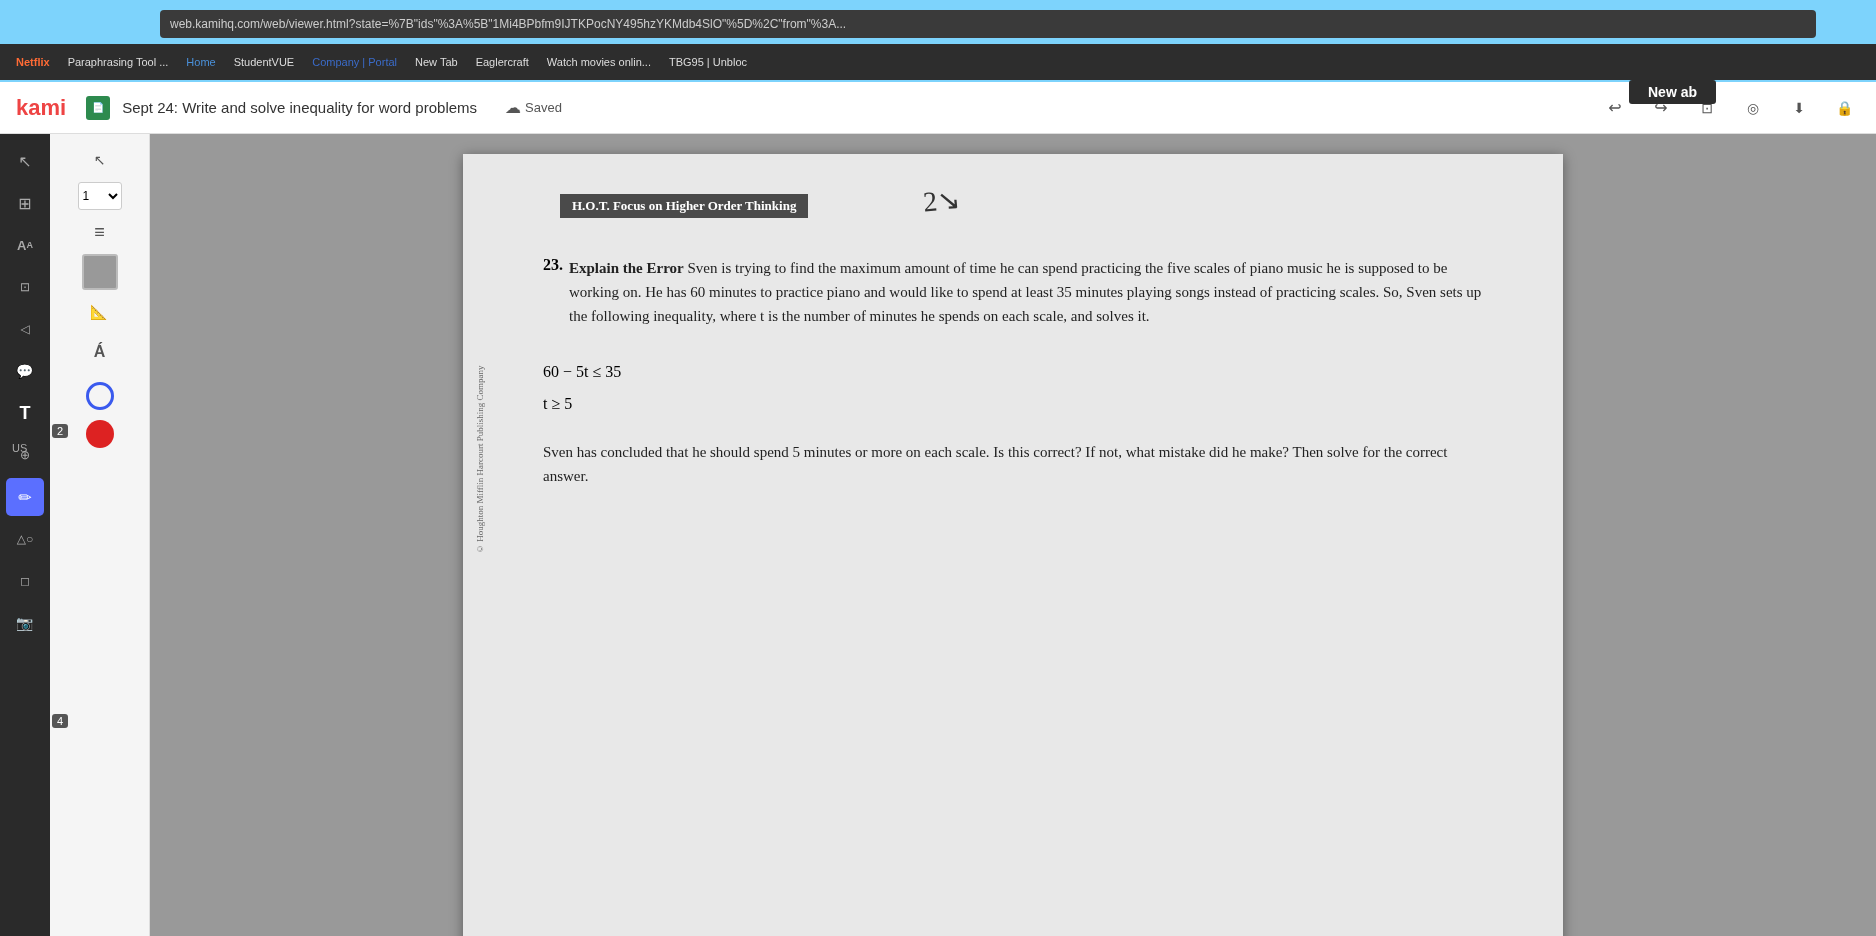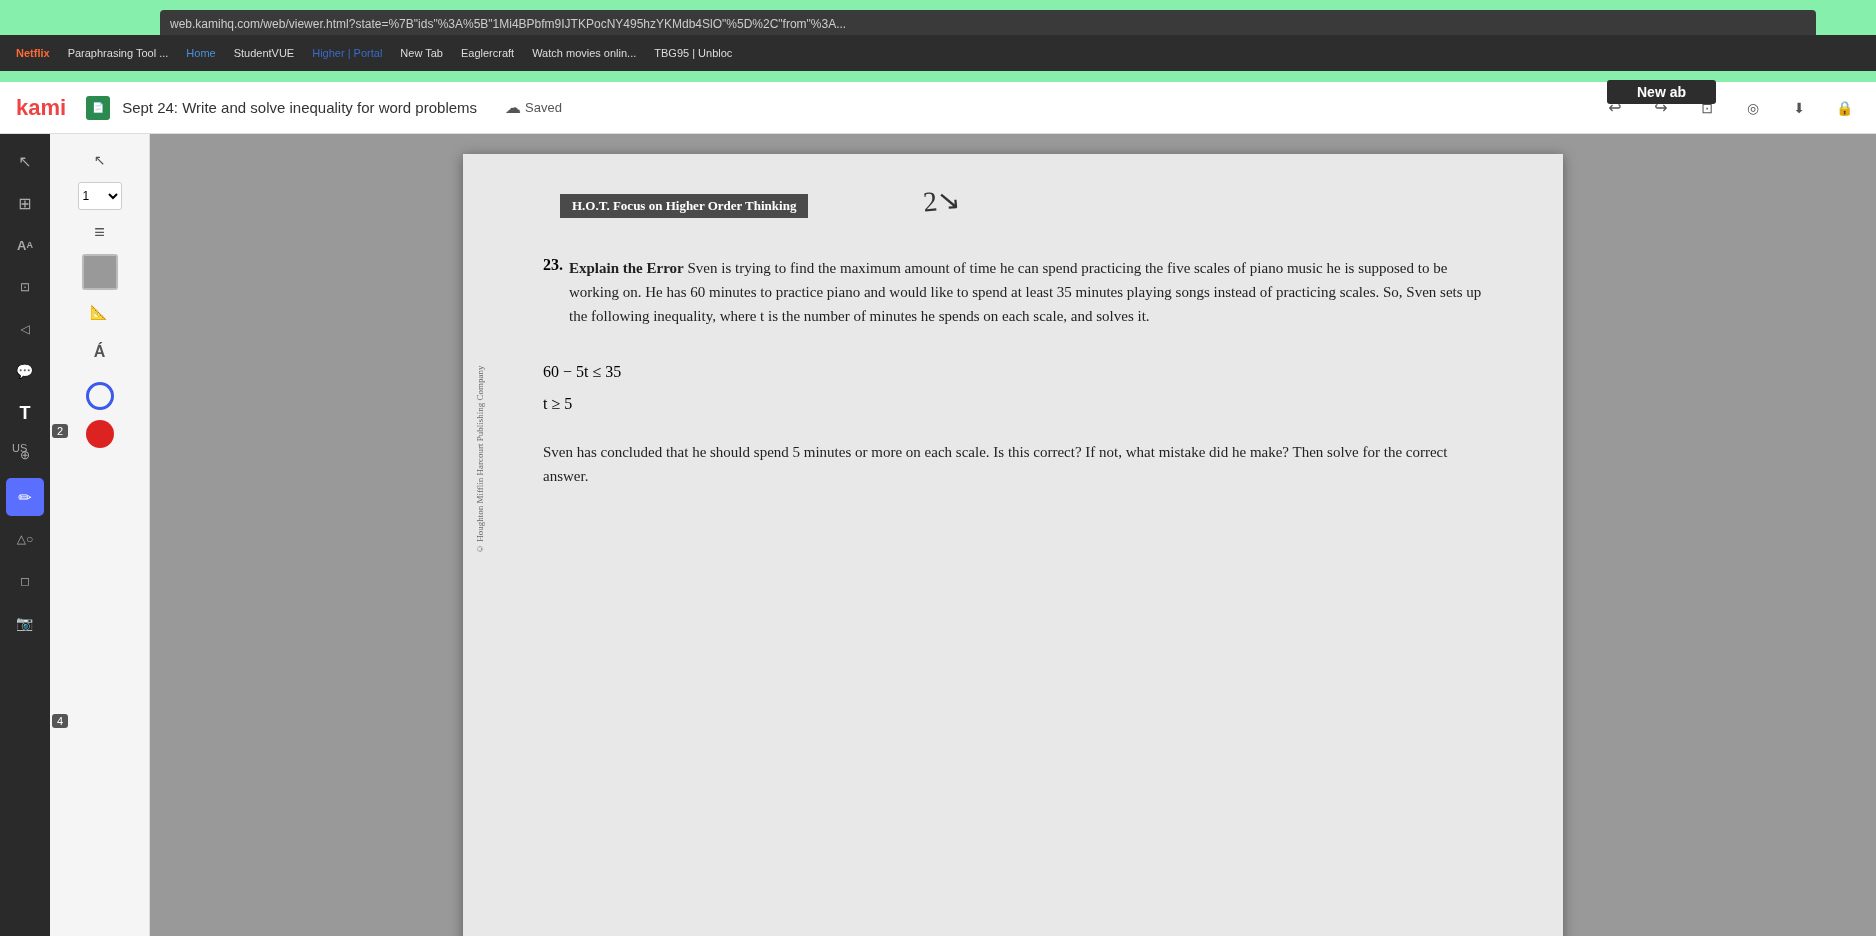--- a/index.html
+++ b/index.html
@@ -7,21 +7,21 @@
       width: 1876px;
       height: 936px;
       background: #1a1a1a;
       font-family: Arial, sans-serif;
       overflow: hidden;
       position: relative;
     }
 
     
     .browser-chrome {
-      background: #86efac;
+      background: #7dd3fc;
       width: 100%;
       height: 130px;
       position: absolute;
       top: 0;
       left: 0;
     }
 
     .address-bar {
       background: #3a3a3a;
       color: #ccc;
@@ -34,21 +34,21 @@
       right: 60px;
       height: 28px;
       display: flex;
       align-items: center;
     }
 
     .browser-tabs {
       background: #2d2d2d;
       height: 36px;
       position: absolute;
-      top: 35px;
+      top: 44px;
       left: 0;
       right: 0;
       display: flex;
       align-items: center;
       padding: 0 10px;
       gap: 6px;
       font-size: 11px;
       color: #ccc;
       overflow: hidden;
     }
@@ -274,21 +274,21 @@
       font-family: 'Times New Roman', Times, serif;
     }
 
     
     .new-tab-badge {
       position: absolute;
       top: 80px;
       right: 160px;
       background: #2d2d2d;
       color: white;
-      padding: 4px 30px;
+      padding: 4px 19px;
       border-radius: 3px;
       font-size: 14px;
       font-weight: bold;
       z-index: 20;
     }
 
     .us-label {
       position: absolute;
       top: 442px;
       left: 12px;
@@ -314,21 +314,21 @@
 
   <div class="address-bar">
     <span style="font-size:12px;color:#ccc;overflow:hidden;white-space:nowrap;text-overflow:ellipsis;">web.kamihq.com/web/viewer.html?state=%7B"ids"%3A%5B"1Mi4BPbfm9IJTKPocNY495hzYKMdb4SlO"%5D%2C"from"%3A...</span>
   </div>
 
   <div class="browser-tabs">
     <span class="browser-tab-item" style="color:#ff6b35;font-weight:bold;">Netflix</span>
     <span class="browser-tab-item">Paraphrasing Tool ...</span>
     <span class="browser-tab-item" style="color:#4a90d9;">Home</span>
     <span class="browser-tab-item">StudentVUE</span>
-    <span class="browser-tab-item" style="color:#3a6bc9;">Higher | Portal</span>
+    <span class="browser-tab-item" style="color:#3a6bc9;">Company | Portal</span>
     <span class="browser-tab-item">New Tab</span>
     <span class="browser-tab-item">Eaglercraft</span>
     <span class="browser-tab-item">Watch movies onlin...</span>
     <span class="browser-tab-item">TBG95 | Unbloc</span>
   </div>
 
   <div class="kami-toolbar">
     <span class="kami-logo">kami</span>
     <div class="kami-doc-icon" style="background:#2d8a4e;font-size:10px;">📄</div>
     <span class="kami-doc-title">Sept 24: Write and solve inequality for word problems</span>

